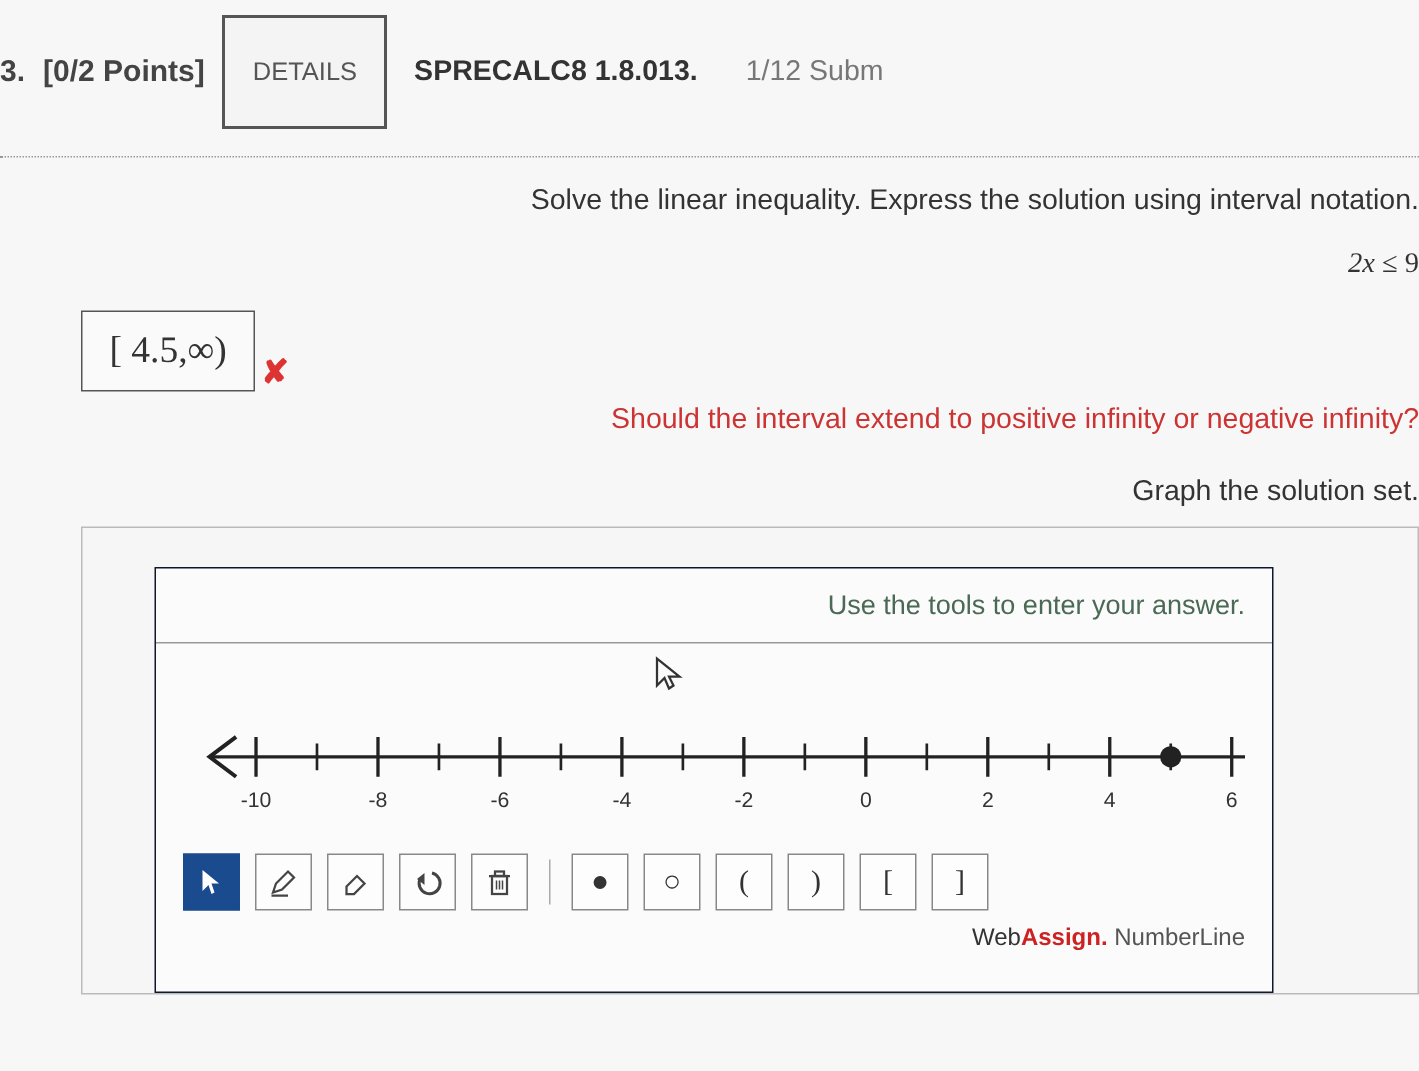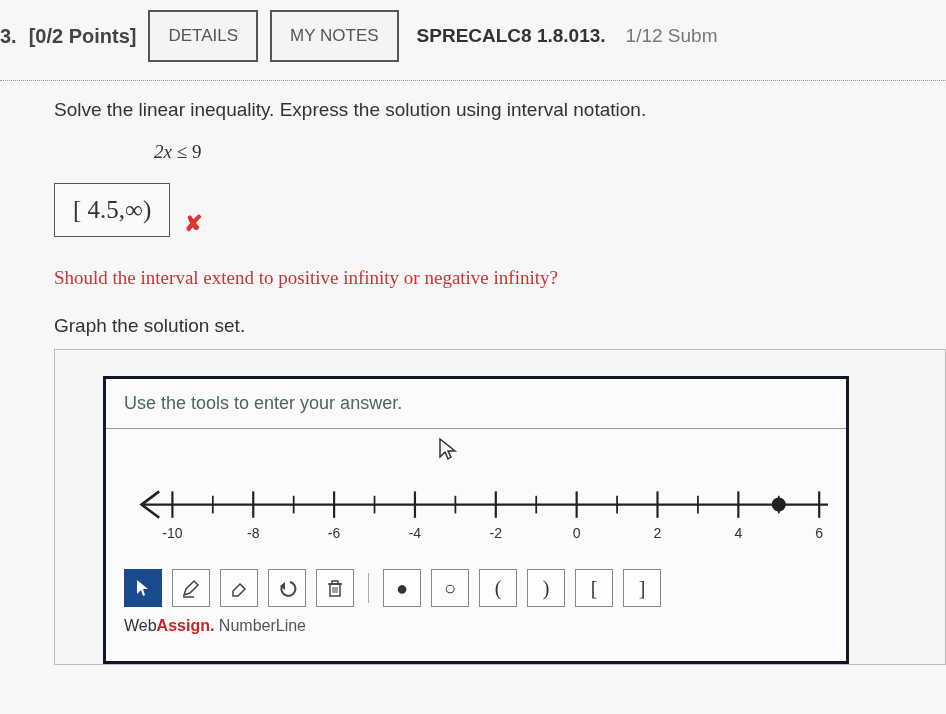--- a/index.html
+++ b/index.html
@@ -16,44 +16,44 @@
   align-items: center;
   gap: 12px;
   padding: 10px 8px 18px 0;
   border-bottom: 1px dotted #999;
 }
 .qnum { font-size: 20px; color: #444; font-weight: bold; }
 .points { font-weight: bold; }
 .btn-outline {
   border: 2px solid #555;
   background: #f4f4f4;
-  padding: 14px 18px;
+  padding: 26px 18px;
   font-size: 17px;
   color: #555;
   cursor: pointer;
 }
 .code { font-size: 19px; font-weight: bold; color: #333; margin-left: 6px; }
-.subm { font-size: 19px; color: #777; margin-left: 8px; }
-.content { padding: 18px 0 0 54px; }
+.subm { font-size: 19px; color: #777; margin-left: 20px; }
+.content { padding: 18px 0 0 54px; text-align: right; }
 .prompt { font-size: 19px; color: #333; margin-bottom: 20px; }
 .ineq { font-size: 19px; margin-left: 100px; margin-bottom: 20px; font-family: 'Times New Roman', serif; font-style: italic; }
 .ineq .n { font-style: normal; }
-.answer-row { display: flex; align-items: flex-end; gap: 10px; margin-bottom: 30px; }
+.answer-row { display: flex; align-items: flex-end; margin-bottom: 8px; }
 .answer-box {
   border: 1px solid #555;
   padding: 12px 18px;
   font-size: 25px;
   font-family: 'Times New Roman', serif;
   background: #fafafa;
 }
 .wrong { color: #d33; font-size: 22px; font-weight: bold; margin-left: 4px; }
-.feedback { color: #c33; font-size: 19px; margin-bottom: 26px; font-family: Liberation Serif, serif; }
+.feedback { color: #c33; font-size: 19px; margin-bottom: 26px; }
 .graph-label { font-size: 19px; color: #333; margin-bottom: 12px; }
 .widget-outer { border: 1px solid #bbb; background: #f6f6f6; padding: 26px 0 0 48px; }
-.widget { border: 3px solid #0f172a; background: #fbfbfb; width: 746px; }
+.widget { border: 1px solid #0f172a; background: #fbfbfb; width: 746px; }
 .widget-head { border-bottom: 1px solid #999; padding: 14px 18px; font-size: 18px; color: #4a6a55; }
 .nl-area { padding: 30px 18px 10px 18px; position: relative; height: 130px; }
 .nl-svg { width: 100%; height: 100px; }
 .toolbar { display: flex; align-items: center; gap: 10px; padding: 10px 18px 6px 18px; flex-wrap: wrap; }
 .tool {
   width: 38px; height: 38px;
   border: 1px solid #888;
   background: #fdfdfd;
   display: flex; align-items: center; justify-content: center;
   cursor: pointer;
@@ -68,21 +68,20 @@
 .brand .nl { color: #555; }
 .cursor-icon { position: absolute; left: 332px; top: 8px; font-size: 24px; pointer-events: none; }
 </style>
 </head>
 <body>
 
 <div class="header">
   <span class="qnum">3.</span>
   <span class="qnum points">[0/2 Points]</span>
   <button class="btn-outline">DETAILS</button>
-  <button class="btn-outline">MY NOTES</button>
   <span class="code">SPRECALC8 1.8.013.</span>
   <span class="subm">1/12 Subm</span>
 </div>
 
 <div class="content">
   <div class="prompt">Solve the linear inequality. Express the solution using interval notation.</div>
   <div class="ineq">
     <span>2x</span>
     <span class="n">≤</span>
     <span class="n">9</span>

